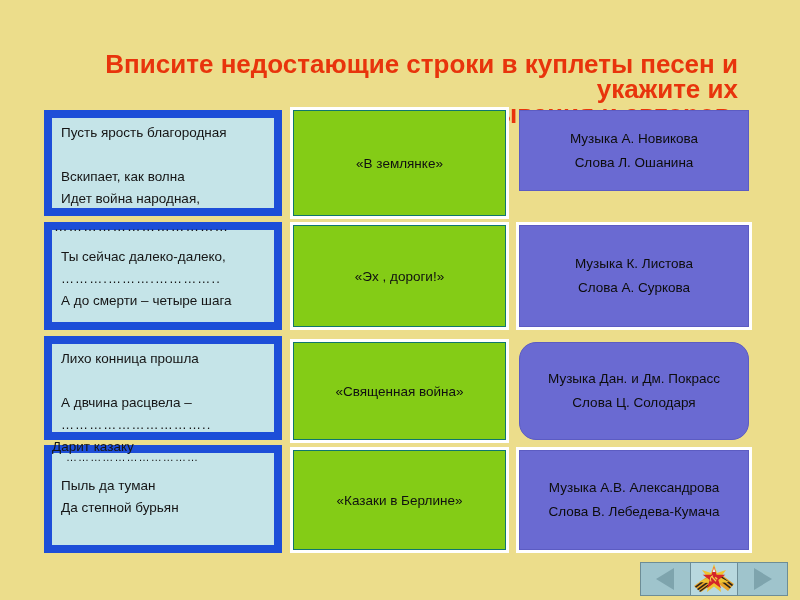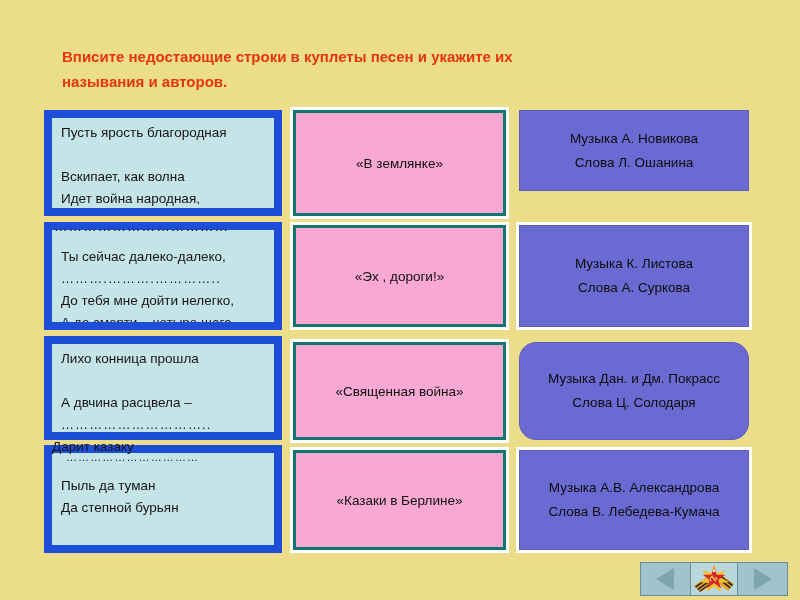--- a/index.html
+++ b/index.html
@@ -18,25 +18,25 @@
     position: relative;
     width: 800px;
     height: 600px;
     background: #ecdd8b;
   }
 
   
   #title {
     position: absolute;
     left: 62px;
-    top: 44px;
+    top: 52px;
     width: 676px;
-    text-align: left;
+    text-align: right;
     color: #e8340c;
-    font-size: 15px;
+    font-size: 26px;
     font-weight: bold;
     line-height: 25px;
     letter-spacing: 0px;
   }
 
   
   #grid {
     position: absolute;
     left: 44px;
     top: 110px;
@@ -57,22 +57,22 @@
     font-size: 13.5px;
     line-height: 22px;
     padding: 4px 0 0 9px;
     width: 238px;
   }
   .lyric .ln { white-space: nowrap; }
   .lyric .blank { letter-spacing: 1.1px; font-size: 13px; }
 
   
   .song {
-    background: #f9a8d4;
-    border: 3px solid #0f766e;
+    background: #84cc16;
+    border: 1px solid #0f766e;
     box-shadow: 0 0 0 3px #ffffff;
     color: #101010;
     font-size: 13.5px;
     width: 213px;
     display: flex;
     align-items: center;
     justify-content: center;
     text-align: center;
   }
 
@@ -177,21 +177,20 @@
     </div>
 
     <div class="cell author" style="left:475px; top:0px; height:81px;">
       <span>Музыка А. Новикова</span>
       <span>Слова Л. Ошанина</span>
     </div>
 
     <div class="cell lyric" style="left:0px; top:112px; height:108px; padding-top:16px;">
       <div class="ln">Ты сейчас далеко-далеко,</div>
       <div class="ln blank">……….……….…………..</div>
-      <div class="ln">До тебя мне дойти нелегко,</div>
       <div class="ln">А до смерти – четыре шага</div>
     </div>
 
     <div class="cell song" style="left:249px; top:115px; height:102px;">
       <span>«Эх , дороги!»</span>
     </div>
 
     <div class="cell author framed" style="left:475px; top:115px; height:102px;">
       <span>Музыка К. Листова</span>
       <span>Слова А. Суркова</span>

